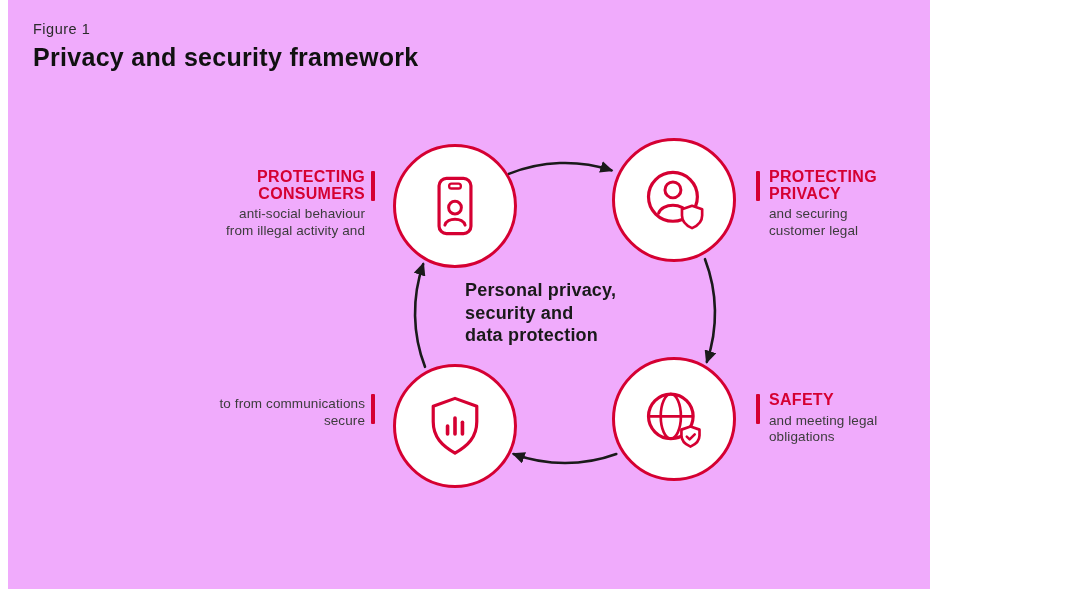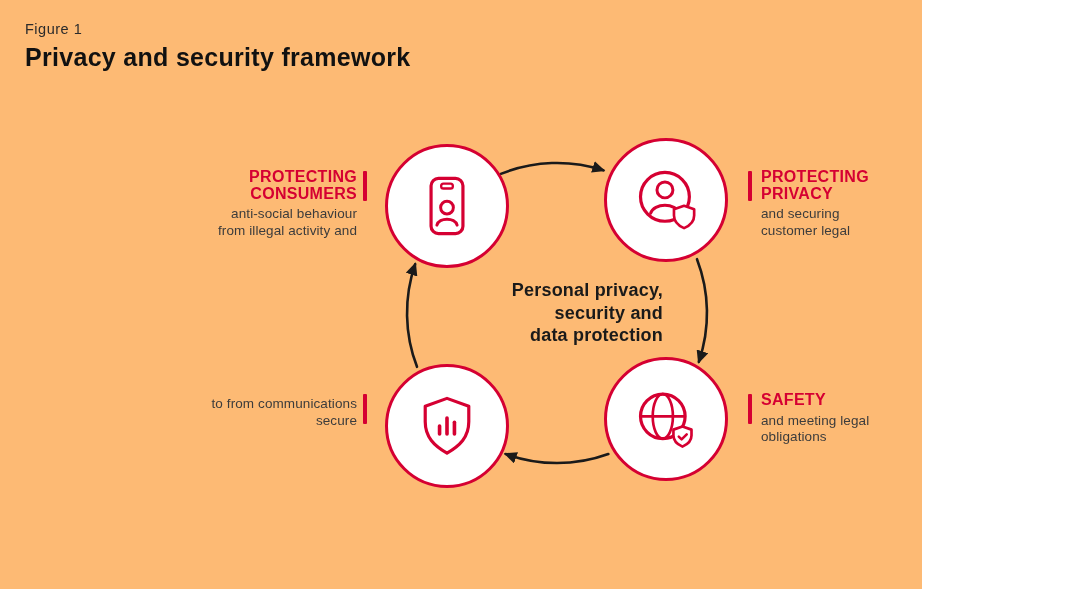--- a/index.html
+++ b/index.html
@@ -3,38 +3,38 @@
 <meta charset="utf-8">
 <style>
   :root{
     --accent:#d50032;
     --arrow:#1a1a1a;
     --ink:#111111;
     --muted:#3c3c3c;
   }
   *{box-sizing:border-box;margin:0;padding:0;}
   body{font-family:"Liberation Sans","DejaVu Sans",sans-serif;background:#ffffff;}
-  .page{position:relative;width:922px;height:589px;background:#fdba74;overflow:hidden;}
+  .page{position:relative;width:922px;height:589px;background:#f0abfc;overflow:hidden;margin-left:8px;}
 
   .fig-label{position:absolute;left:25px;top:21px;font-size:14.5px;color:#2b2b2b;letter-spacing:.5px;}
   .fig-title{position:absolute;left:25px;top:43px;font-size:25px;font-weight:bold;color:var(--ink);letter-spacing:.3px;}
 
   .node-circle{position:absolute;width:124px;height:124px;border:3px solid var(--accent);
     border-radius:50%;background:#fff;display:flex;align-items:center;justify-content:center;z-index:2;}
   .icon{width:68px;height:68px;color:var(--accent);display:block;}
 
   .label{position:absolute;z-index:3;}
   .label .head{color:var(--accent);font-weight:bold;font-size:16px;line-height:16.5px;letter-spacing:.3px;}
   .label .body{color:var(--muted);font-size:13.5px;line-height:16.5px;letter-spacing:.1px;margin-top:4px;}
   .align-right{text-align:right;}
   .align-left{text-align:left;}
 
   .bar{position:absolute;width:4px;height:30px;background:var(--accent);border-radius:1px;z-index:3;}
 
-  .center-text{position:absolute;left:457px;top:279px;width:206px;text-align:right;
+  .center-text{position:absolute;left:457px;top:279px;width:206px;text-align:left;
     font-size:18px;font-weight:bold;color:#1a1a1a;line-height:22.5px;letter-spacing:.2px;z-index:2;}
 
   svg.arrows{position:absolute;left:0;top:0;z-index:1;color:var(--arrow);}
   svg.arrows g{stroke:var(--arrow);}
 </style>
 </head>
 <body>
 
 <div class="page">
 

